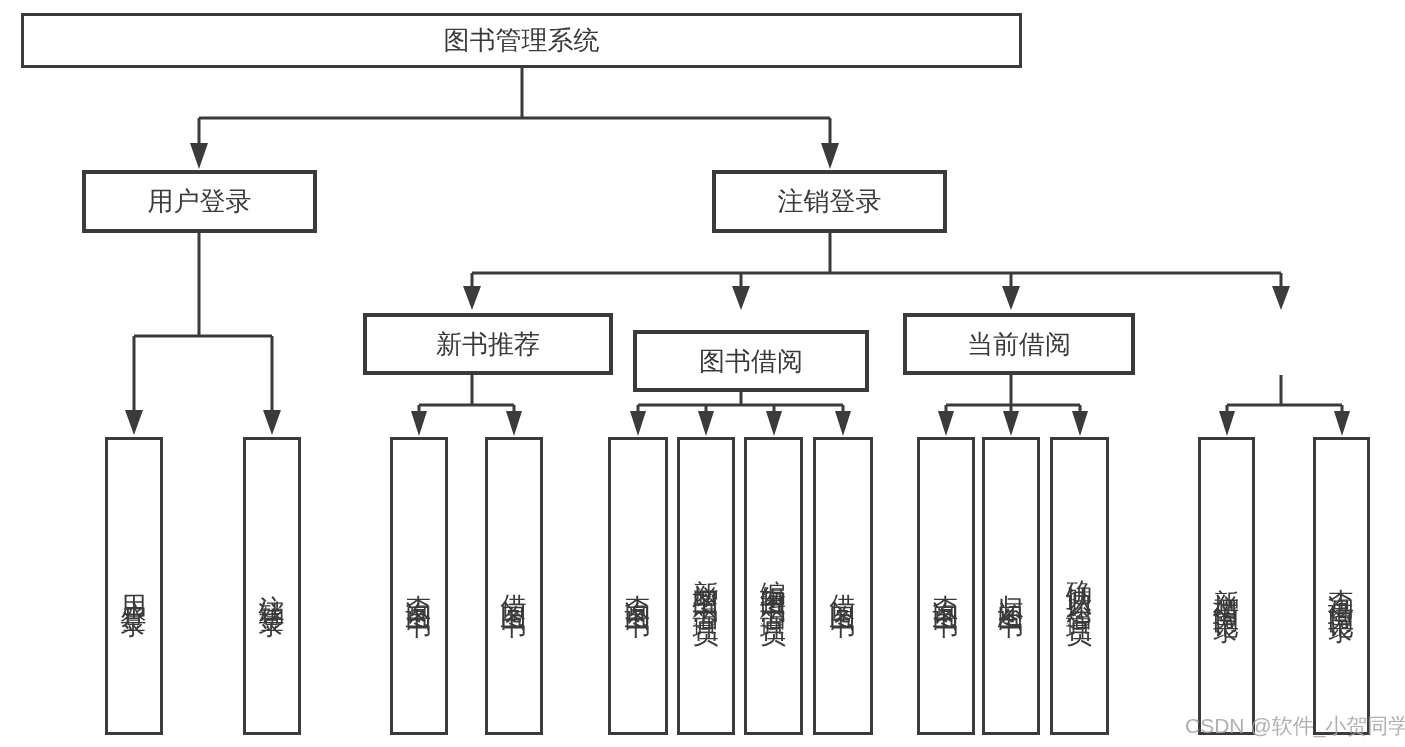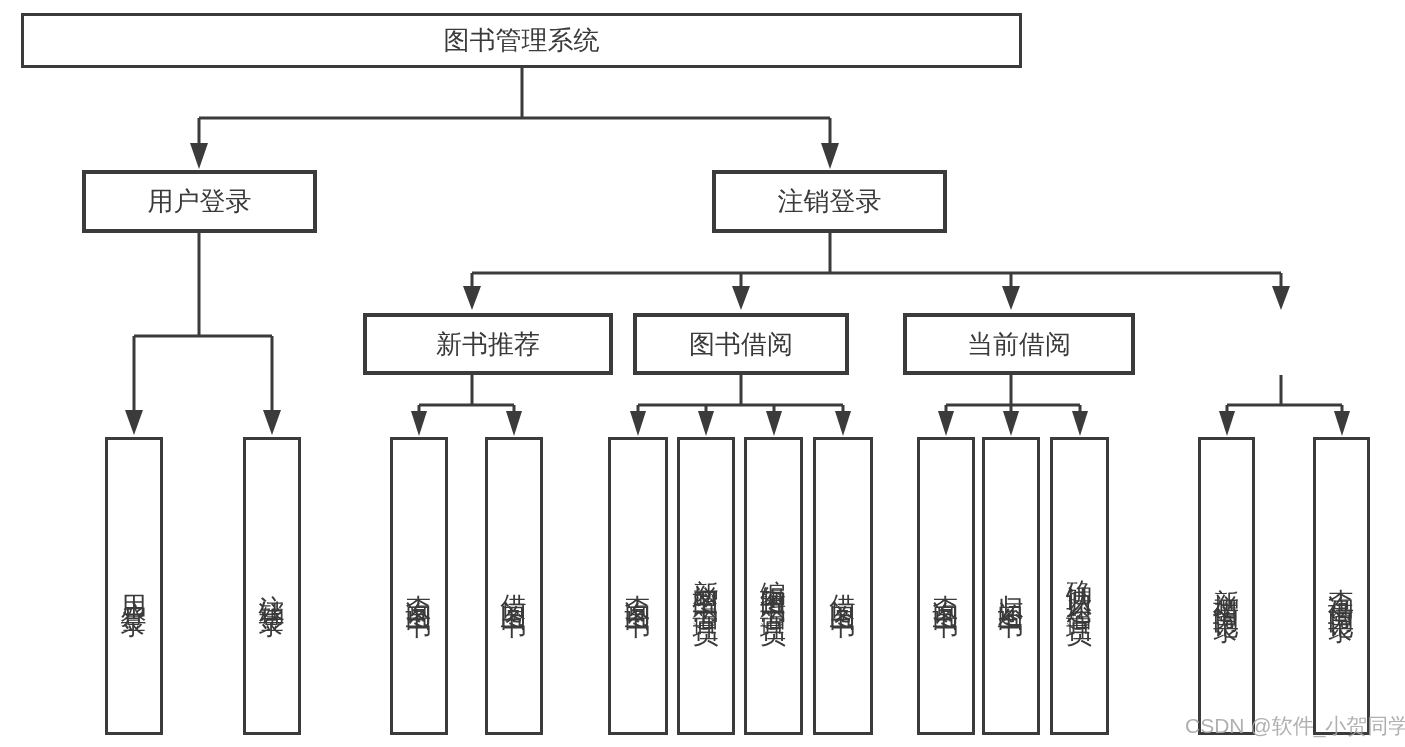--- a/index.html
+++ b/index.html
@@ -84,21 +84,21 @@
       <polygon points="1334,411 1350,411 1342,436"></polygon>
     </g>
   </svg>
 
   <div class="node h1" style="left:21px;top:13px;width:1001px;height:55px">图书管理系统</div>
 
   <div class="node h2" style="left:82px;top:170px;width:235px;height:63px">用户登录</div>
   <div class="node h2" style="left:712px;top:170px;width:235px;height:63px">注销登录</div>
 
   <div class="node h3" style="left:363px;top:313px;width:250px;height:62px">新书推荐</div>
-  <div class="node h3" style="left:633px;top:313px;width:216px;height:62px">图书借阅</div>
+  <div class="node h3" style="left:633px;top:330px;width:236px;height:62px">图书借阅</div>
   <div class="node h3" style="left:903px;top:313px;width:232px;height:62px">当前借阅</div>
 
   <div class="node v" style="left:105px;top:437px;width:58px;height:298px">用户登录</div>
   <div class="node v" style="left:243px;top:437px;width:58px;height:298px">注销登录</div>
 
   <div class="node v" style="left:390px;top:437px;width:58px;height:298px">查询图书</div>
   <div class="node v" style="left:485px;top:437px;width:58px;height:298px">借阅图书</div>
 
   <div class="node v" style="left:608px;top:437px;width:60px;height:298px">查询图书</div>
   <div class="node v" style="left:677px;top:437px;width:58px;height:298px">新增图书（管理员）</div>

